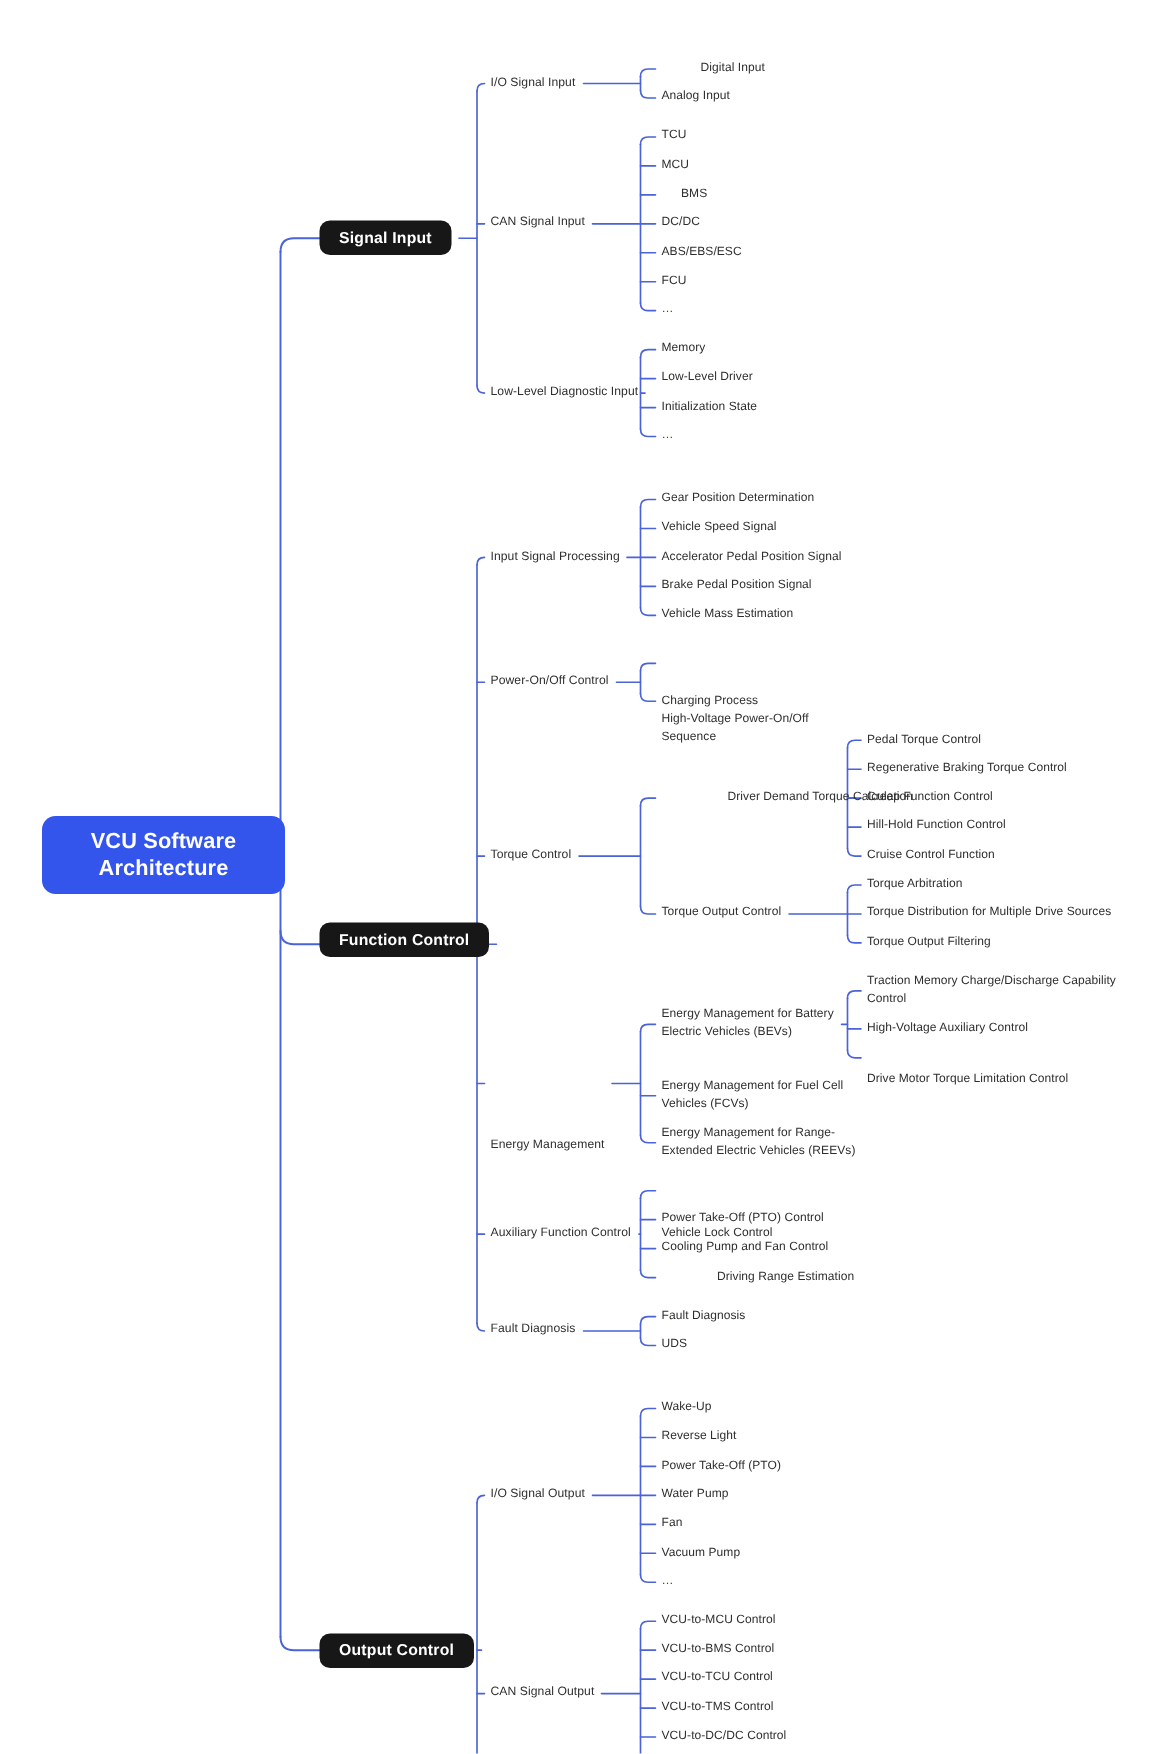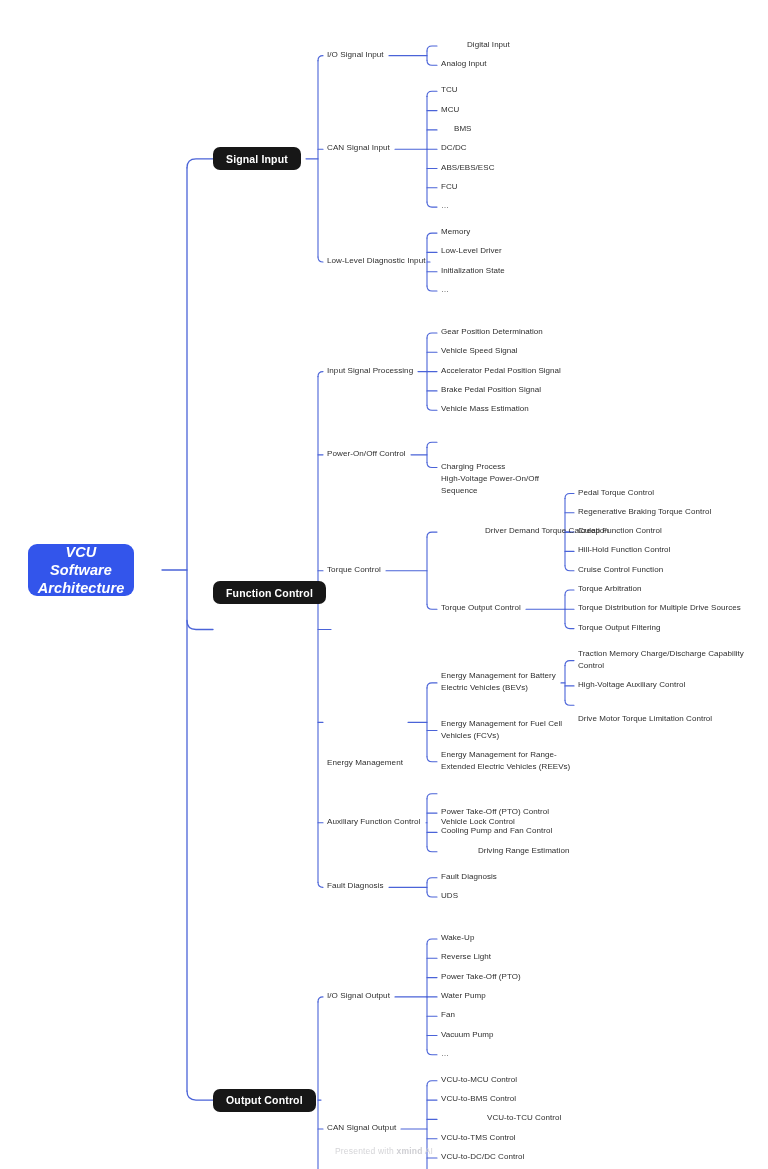--- a/index.html
+++ b/index.html
@@ -11,27 +11,26 @@
     position:relative;
     -webkit-font-smoothing:antialiased;
   }
   #canvas{position:absolute;left:0;top:0;width:768px;height:1169px;}
   #links{position:absolute;left:0;top:0;width:768px;height:1169px;pointer-events:none;}
 
   .node{position:absolute;box-sizing:border-box;}
 
   
   .root{
-    left:28px;top:544px;width:106px;height:52px;
+    left:28px;top:544px;width:162px;height:52px;
     background:#3355eb;border-radius:9px;
     color:#ffffff;font-size:14.5px;font-weight:700;
     display:flex;align-items:center;justify-content:center;
     text-align:center;line-height:1.25;letter-spacing:.1px;
     padding:0 8px;
-    font-style:italic;
   }
   .root span{display:block;}
 
   
   .pill{
     background:#171717;color:#ffffff;
     border-radius:7px;height:23px;
     font-size:10.5px;font-weight:700;letter-spacing:.15px;
     display:flex;align-items:center;justify-content:center;
     padding:0 13px;white-space:nowrap;
@@ -185,21 +184,21 @@
       <div class="node topic l3" style="left: 454px; top: 122.9px;">BMS</div>
       <div class="node topic l3" style="left: 441px; top: 142.2px;">DC/DC</div>
       <div class="node topic l3" style="left: 441px; top: 161.5px;">ABS/EBS/ESC</div>
       <div class="node topic l3" style="left: 441px; top: 180.8px;">FCU</div>
       <div class="node topic l3 dash" style="left: 441px; top: 200.1px;">…</div>
       <div class="node topic l2" style="left: 327px; top: 255.05px;">Low-Level Diagnostic Input</div>
       <div class="node topic l3" style="left: 441px; top: 226.1px;">Memory</div>
       <div class="node topic l3" style="left: 441px; top: 245.4px;">Low-Level Driver</div>
       <div class="node topic l3" style="left: 441px; top: 264.7px;">Initialization State</div>
       <div class="node topic l3 dash" style="left: 441px; top: 284px;">…</div>
-      <div class="node pill" style="left: 213px; top: 581px;">Function Control</div>
+      <div class="node pill" style="left: 213px; top: 615px;">Function Control</div>
       <div class="node topic l2" style="left: 327px; top: 364.6px;">Input Signal Processing</div>
       <div class="node topic l3" style="left: 441px; top: 326px;">Gear Position Determination</div>
       <div class="node topic l3" style="left: 441px; top: 345.3px;">Vehicle Speed Signal</div>
       <div class="node topic l3" style="left: 441px; top: 364.6px;">Accelerator Pedal Position Signal</div>
       <div class="node topic l3" style="left: 441px; top: 383.9px;">Brake Pedal Position Signal</div>
       <div class="node topic l3" style="left: 441px; top: 403.2px;">Vehicle Mass Estimation</div>
       <div class="node topic l2" style="left: 327px; top: 447.85px;">Power-On/Off Control</div>
       <div class="node topic l3" style="left: 441px; top: 429.2px; margin-top: 44px;">High-Voltage Power-On/Off
 Sequence</div>
       <div class="node topic l3" style="left: 441px; top: 460.5px;">Charging Process</div>
@@ -238,21 +237,18 @@
       <div class="node topic l3" style="left: 441px; top: 932px;">Wake-Up</div>
       <div class="node topic l3" style="left: 441px; top: 951.3px;">Reverse Light</div>
       <div class="node topic l3" style="left: 441px; top: 970.6px;">Power Take-Off (PTO)</div>
       <div class="node topic l3" style="left: 441px; top: 989.9px;">Water Pump</div>
       <div class="node topic l3" style="left: 441px; top: 1009.2px;">Fan</div>
       <div class="node topic l3" style="left: 441px; top: 1028.5px;">Vacuum Pump</div>
       <div class="node topic l3 dash" style="left: 441px; top: 1047.8px;">…</div>
       <div class="node topic l2" style="left: 327px; top: 1122.05px;">CAN Signal Output</div>
       <div class="node topic l3" style="left: 441px; top: 1073.8px;">VCU-to-MCU Control</div>
       <div class="node topic l3" style="left: 441px; top: 1093.1px;">VCU-to-BMS Control</div>
-      <div class="node topic l3" style="left: 441px; top: 1112.4px; margin-left: 46px;">VCU-to-TCU Control</div>
+      <div class="node topic l3" style="left: 441px; top: 1112.4px;">VCU-to-TCU Control</div>
       <div class="node topic l3" style="left: 441px; top: 1131.7px;">VCU-to-TMS Control</div>
       <div class="node topic l3" style="left: 441px; top: 1151px;">VCU-to-DC/DC Control</div>
     </div>
 
-  <div class="footer">
-    <span>Presented with </span><b>xmind</b><span> AI</span>
-  </div>
 </div>
 
 </body></html>

